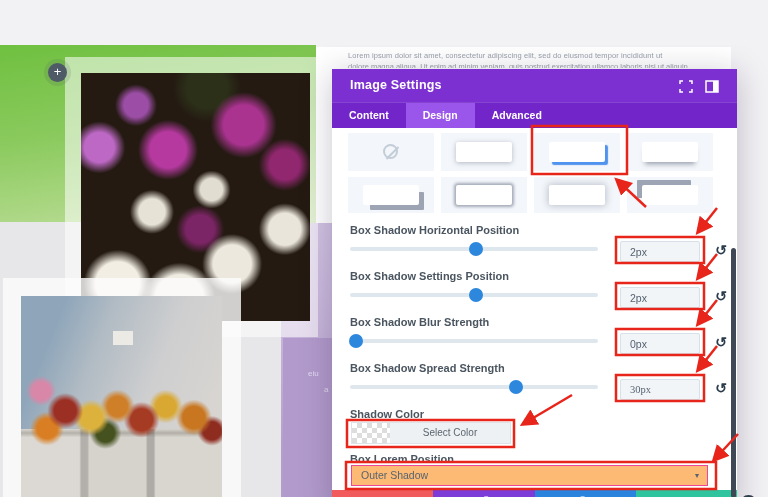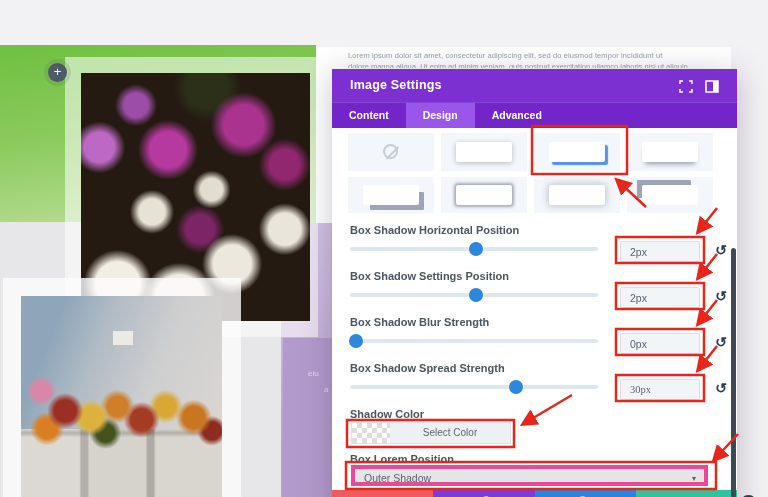--- a/index.html
+++ b/index.html
@@ -95,21 +95,21 @@
     font-family:"Liberation Sans",sans-serif;font-size:10.5px;color:#566370;padding:0 0 0 9px;}
   .s-reset{left:378px;width:22px;height:21px;border:none;background:none;color:#2a3b4d;font-size:14px;font-weight:bold;cursor:pointer;padding:0;line-height:21px;}
 
   
   .color-btn{left:19px;top:353px;width:160px;height:22px;background:#eef1f4;border:1px solid #dde3e8;cursor:pointer;}
   .checker{position:absolute;left:0;top:0;width:38px;height:20px;background:#fff;
     background-image:linear-gradient(45deg,#ddd 25%,transparent 25%,transparent 75%,#ddd 75%),
                      linear-gradient(45deg,#ddd 25%,transparent 25%,transparent 75%,#ddd 75%);
     background-size:10px 10px;background-position:0 0,5px 5px;}
   .color-lab{position:absolute;left:38px;top:0;width:120px;text-align:center;font-size:10px;color:#5b6770;line-height:20px;}
-  .pos-select{left:19px;top:396px;width:357px;height:21px;background:#e5e5e5;border:4px solid #ec4899;
+  .pos-select{left:19px;top:396px;width:357px;height:21px;background:#fdba74;border:1px solid #ec4899;
     font-size:10.5px;color:#566370;line-height:19px;padding-left:9px;cursor:pointer;}
   .pos-caret{position:absolute;right:8px;top:0;font-size:8px;color:#566370;line-height:19px;}
 
   
   .m-footer{left:0;bottom:0;width:100%;height:22px;display:flex;}
   .fbtn{flex:1;border:none;color:#fff;font-size:12px;font-weight:bold;cursor:pointer;line-height:22px;padding:0;}
   .fbtn.cancel{background:#f15b5b;font-size:14px;}
   .fbtn.undo{background:#7d3bd8;}
   .fbtn.redo{background:#2a83dd;}
   .fbtn.save{background:#2fc39e;}

